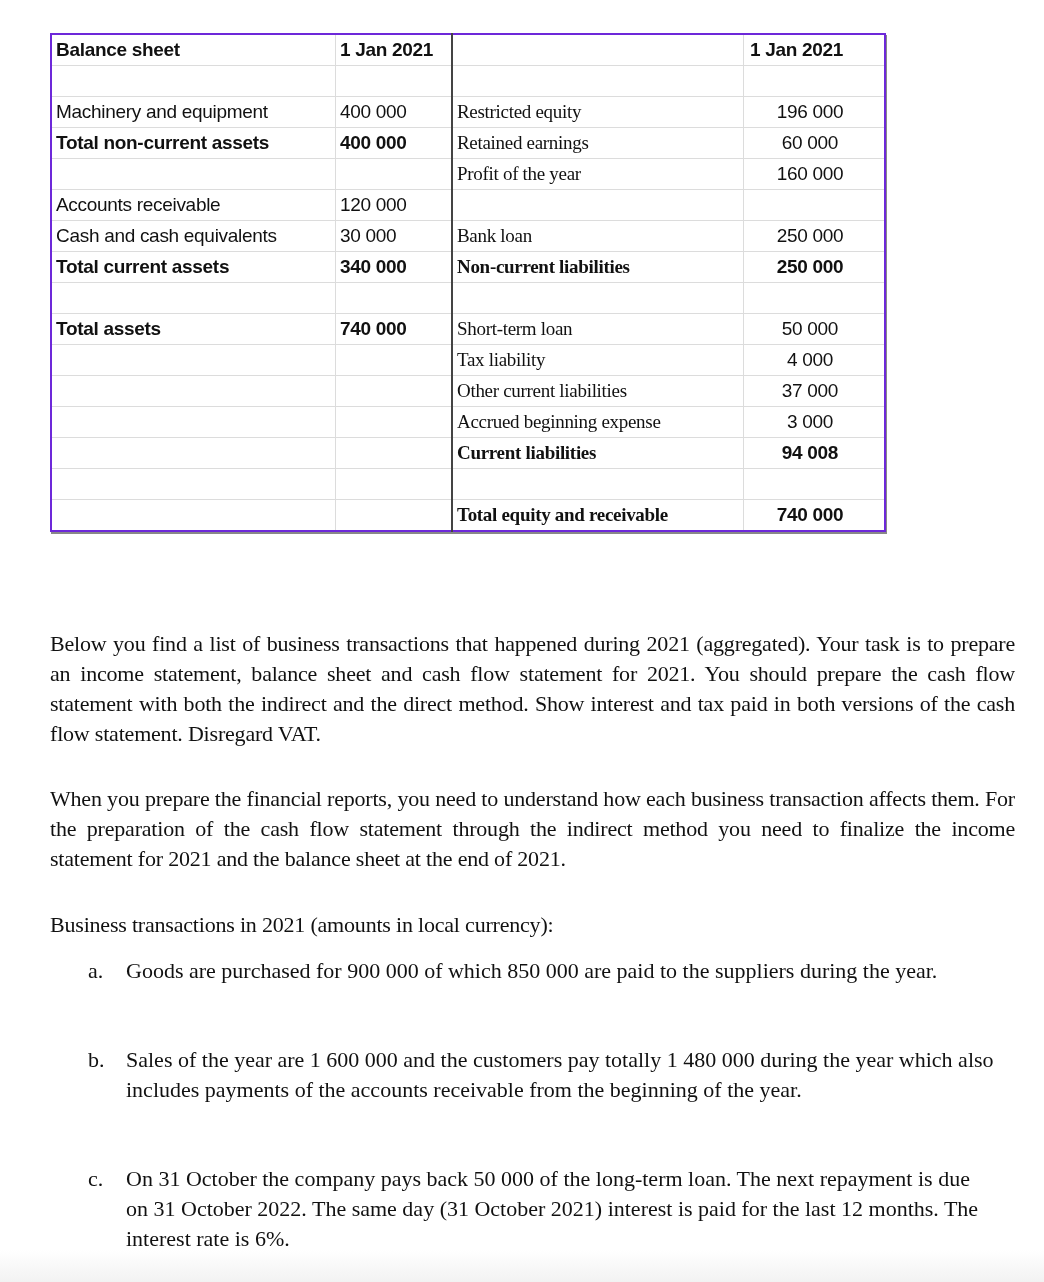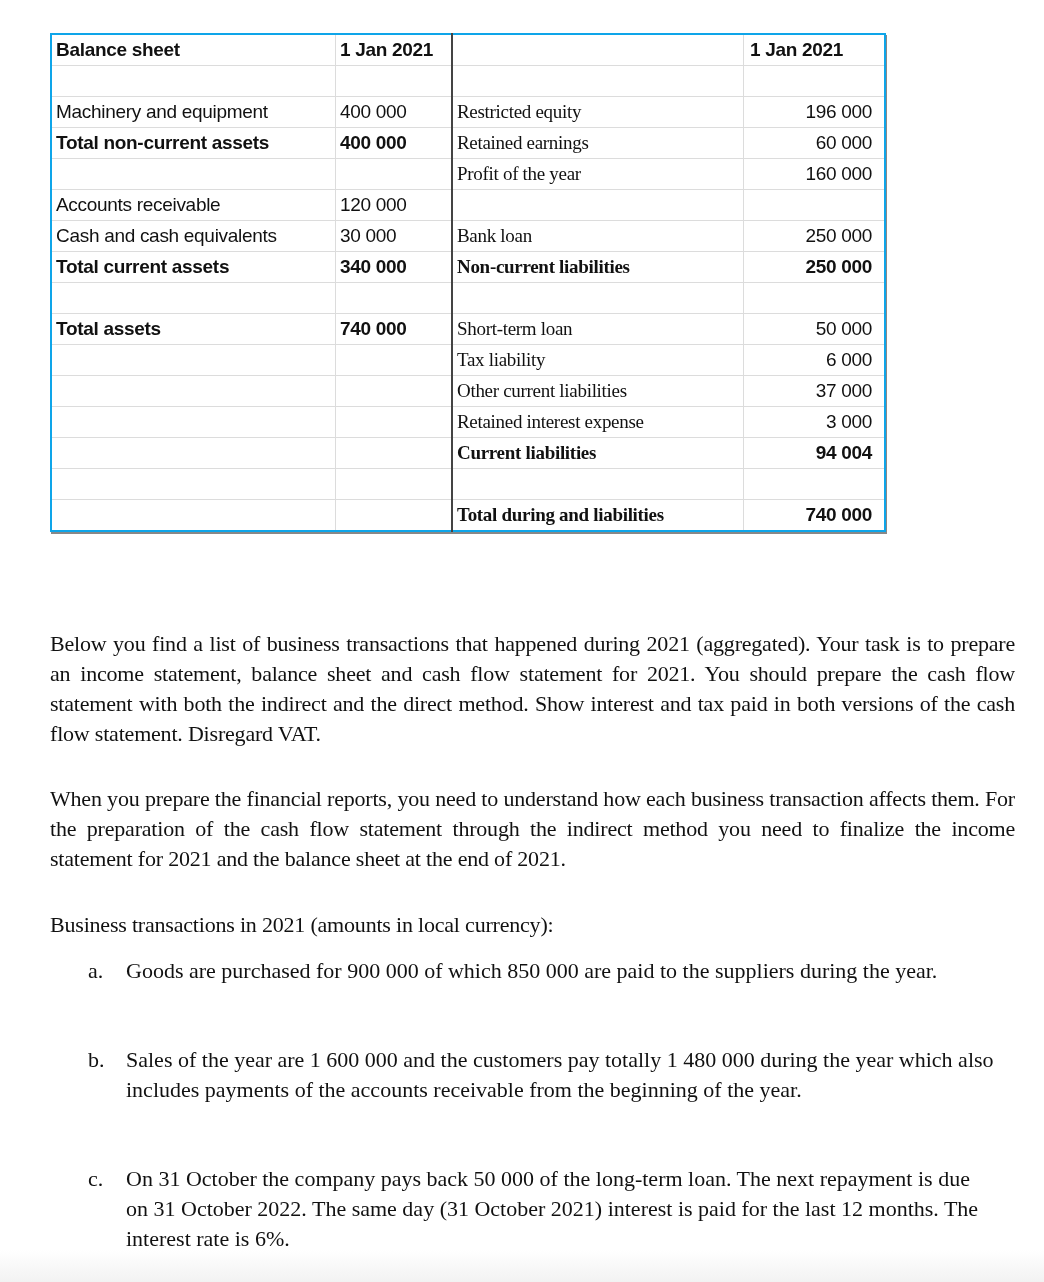--- a/index.html
+++ b/index.html
@@ -10,34 +10,34 @@
   }
   .bottom-fade {
     position: absolute; left: 0; right: 0; top: 1250px; height: 32px;
     background: linear-gradient(#ffffff, #f2f2f2);
   }
   table.bs {
     position: absolute; left: 50px; top: 33px;
     border-collapse: collapse;
     font-family: "Liberation Sans", sans-serif;
     font-size: 19px; color: #111;
-    border: 2px solid #0ea5e9;
+    border: 2px solid #6d28d9;
     box-shadow: 1px 2px 0 #888;
   }
   table.bs td {
     height: 30px; padding: 0 4px;
     border-top: 1px solid #dcdcdc; border-bottom: 1px solid #dcdcdc;
     border-left: 1px solid #dcdcdc; border-right: 1px solid #dcdcdc;
     white-space: nowrap; letter-spacing: -0.3px;
   }
   table.bs tr.hdr td { height: 30px; }
   td.c1 { width: 275px; }
   td.c2 { width: 107px; text-align: left; }
   td.c3 { width: 282px; border-left: 2px solid #444 !important; font-family: Liberation Serif, serif; }
-  td.c4 { width: 122px; text-align: right; padding-right: 12px !important; }
+  td.c4 { width: 122px; text-align: center; padding-right: 12px !important; }
   .b { font-weight: bold; }
   .para {
     position: absolute; left: 50px; width: 965px;
     font-size: 22px; line-height: 30px; text-align: justify;
     letter-spacing: -0.2px;
     margin-top: 28px;
   }
   .list-item {
     position: absolute; left: 88px; width: 910px;
     font-size: 22px; line-height: 30px;
@@ -107,50 +107,50 @@
       <tr>
         <td class="c1 b">Total assets</td>
         <td class="c2 b">740 000</td>
         <td class="c3">Short-term loan</td>
         <td class="c4">50 000</td>
       </tr>
       <tr>
         <td class="c1"></td>
         <td class="c2"></td>
         <td class="c3">Tax liability</td>
-        <td class="c4">6 000</td>
+        <td class="c4">4 000</td>
       </tr>
       <tr>
         <td class="c1"></td>
         <td class="c2"></td>
         <td class="c3">Other current liabilities</td>
         <td class="c4">37 000</td>
       </tr>
       <tr>
         <td class="c1"></td>
         <td class="c2"></td>
-        <td class="c3">Retained interest expense</td>
+        <td class="c3">Accrued beginning expense</td>
         <td class="c4">3 000</td>
       </tr>
       <tr>
         <td class="c1"></td>
         <td class="c2"></td>
         <td class="c3 b">Current liabilities</td>
-        <td class="c4 b">94 004</td>
+        <td class="c4 b">94 008</td>
       </tr>
       <tr>
         <td class="c1"></td>
         <td class="c2"></td>
         <td class="c3"></td>
         <td class="c4"></td>
       </tr>
       <tr>
         <td class="c1"></td>
         <td class="c2"></td>
-        <td class="c3 b">Total during and liabilities</td>
+        <td class="c3 b">Total equity and receivable</td>
         <td class="c4 b">740 000</td>
       </tr>
     </tbody>
 </table>
 
 <div class="para" style="top:601px">Below you find a list of business transactions that happened during 2021 (aggregated). Your task is to prepare an income statement, balance sheet and cash flow statement for 2021. You should prepare the cash flow statement with both the indirect and the direct method. Show interest and tax paid in both versions of the cash flow statement. Disregard VAT.</div>
 <div class="para" style="top:756px">When you prepare the financial reports, you need to understand how each business transaction affects them. For the preparation of the cash flow statement through the indirect method you need to finalize the income statement for 2021 and the balance sheet at the end of 2021.</div>
 <div class="para" style="top:882px">Business transactions in 2021 (amounts in local currency):</div>
 
 <div class="list-item" style="top:956px;height:60px">

